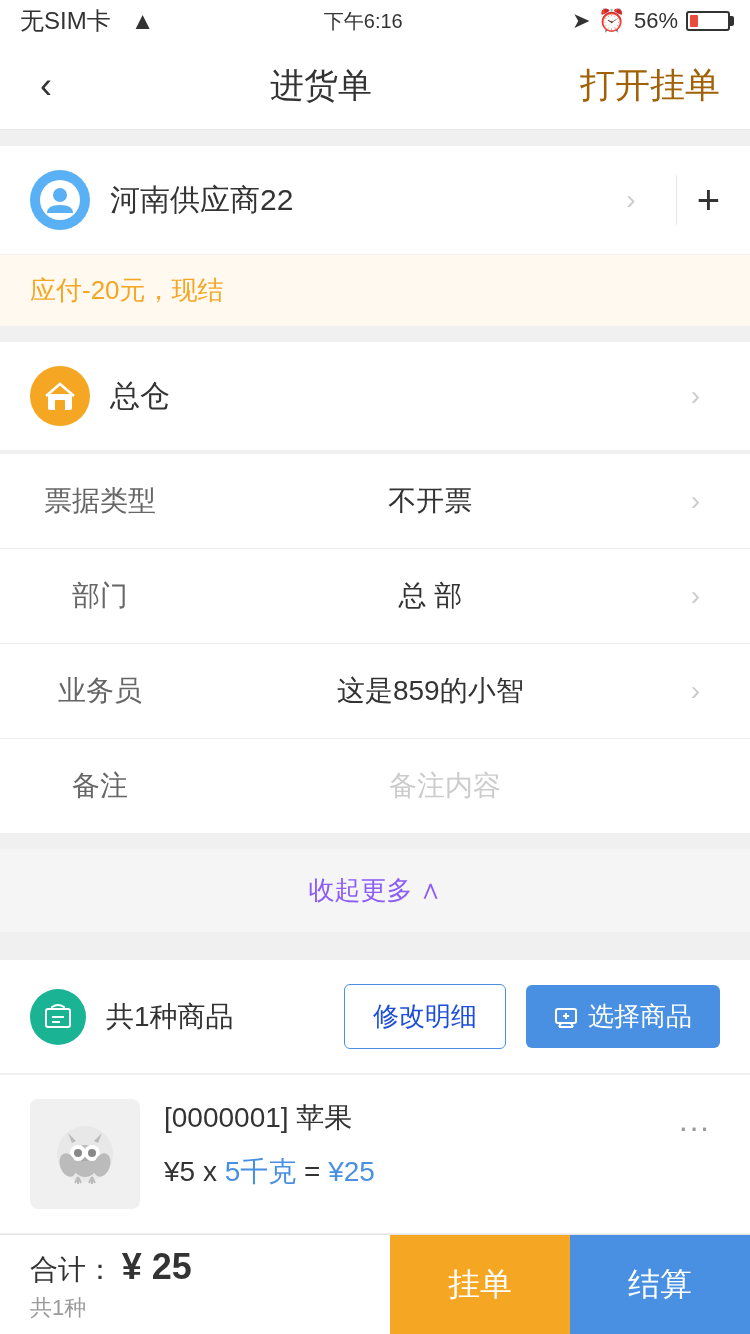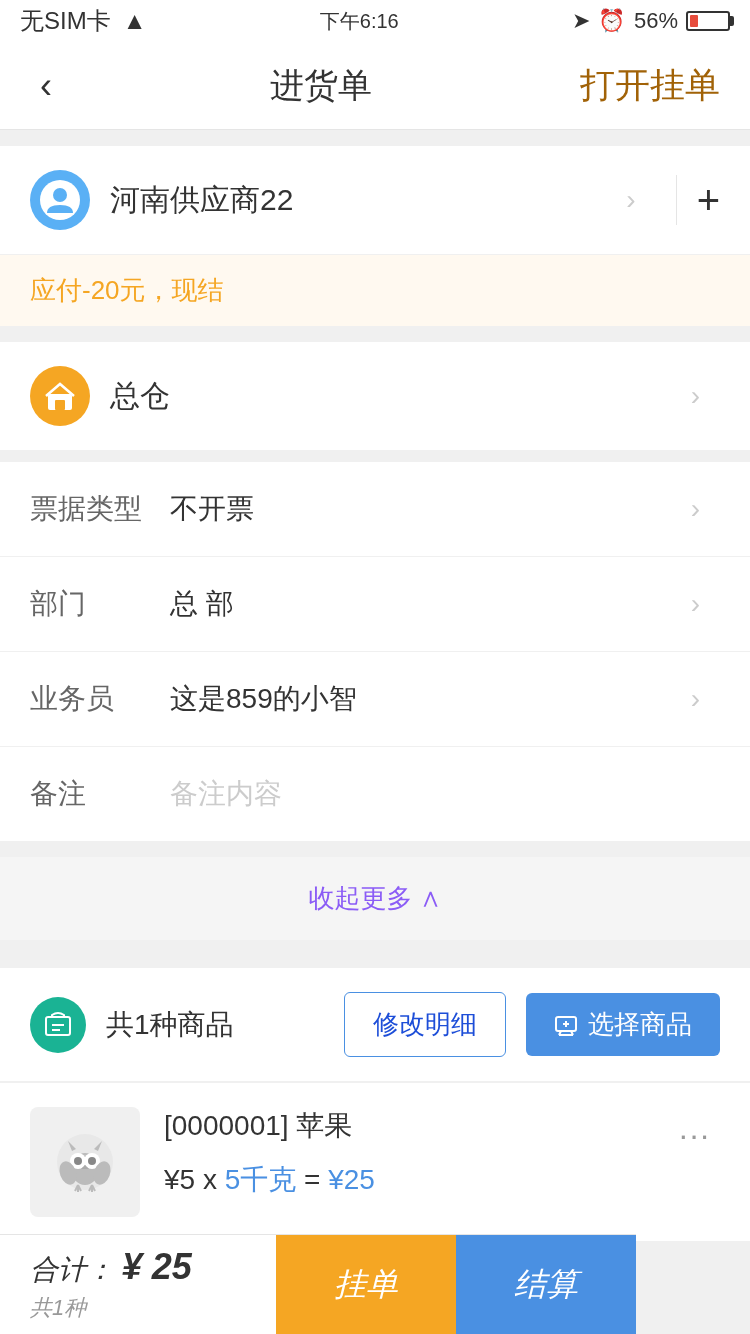--- a/index.html
+++ b/index.html
@@ -17,21 +17,21 @@
     .status-bar {
       height: 42px;
       background: #fff;
       display: flex;
       align-items: center;
       justify-content: space-between;
       padding: 0 20px;
       font-size: 24px;
       color: #333;
     }
-    .status-left { display: flex; align-items: center; gap: 12px; }
+    .status-left { display: flex; align-items: center; gap: 20px; }
     .status-center { font-size: 20px; font-weight: 500; }
     .status-right { display: flex; align-items: center; gap: 8px; font-size: 22px; }
     .battery-icon {
       width: 44px; height: 20px; border: 2px solid #333; border-radius: 3px; position: relative; display: inline-block;
     }
     .battery-icon::after {
       content: ''; position: absolute; right: -6px; top: 50%; transform: translateY(-50%);
       width: 4px; height: 10px; background: #333; border-radius: 0 2px 2px 0;
     }
     .battery-fill {
@@ -127,21 +127,22 @@
     .warehouse-icon {
       width: 60px; height: 60px; border-radius: 50%; background: #f5a623;
       display: flex; align-items: center; justify-content: center;
       margin-right: 20px; flex-shrink: 0; color: #fff; font-size: 30px;
     }
     .warehouse-name { flex: 1; font-size: 30px; color: #333; }
 
     
     .form-section {
       background: #fff;
-      margin-top: 12px;
+      margin-top: 4px;
+      text-align: center;
     }
     .form-row {
       display: flex;
       align-items: center;
       padding: 28px 30px;
       border-bottom: 1px solid #f0f0f0;
       min-height: 88px;
     }
     .form-label {
       font-size: 28px;
@@ -229,26 +230,25 @@
     .more-btn {
       color: #999; font-size: 32px; cursor: pointer;
       padding: 10px;
     }
 
     
     .bottom-bar {
       position: fixed;
       bottom: 0;
       left: 0;
-      width: 636px;
+      width: 750px;
       height: 100px;
       display: flex;
       background: #fff;
       border-top: 1px solid #e5e5e5;
-      font-style: italic;
     }
     .total-area {
       flex: 1;
       padding: 16px 30px;
       display: flex;
       flex-direction: column;
       justify-content: center;
     }
     .total-line1 { font-size: 28px; color: #333; }
     .total-line1 .amount { font-size: 36px; font-weight: 600; color: #333; }

